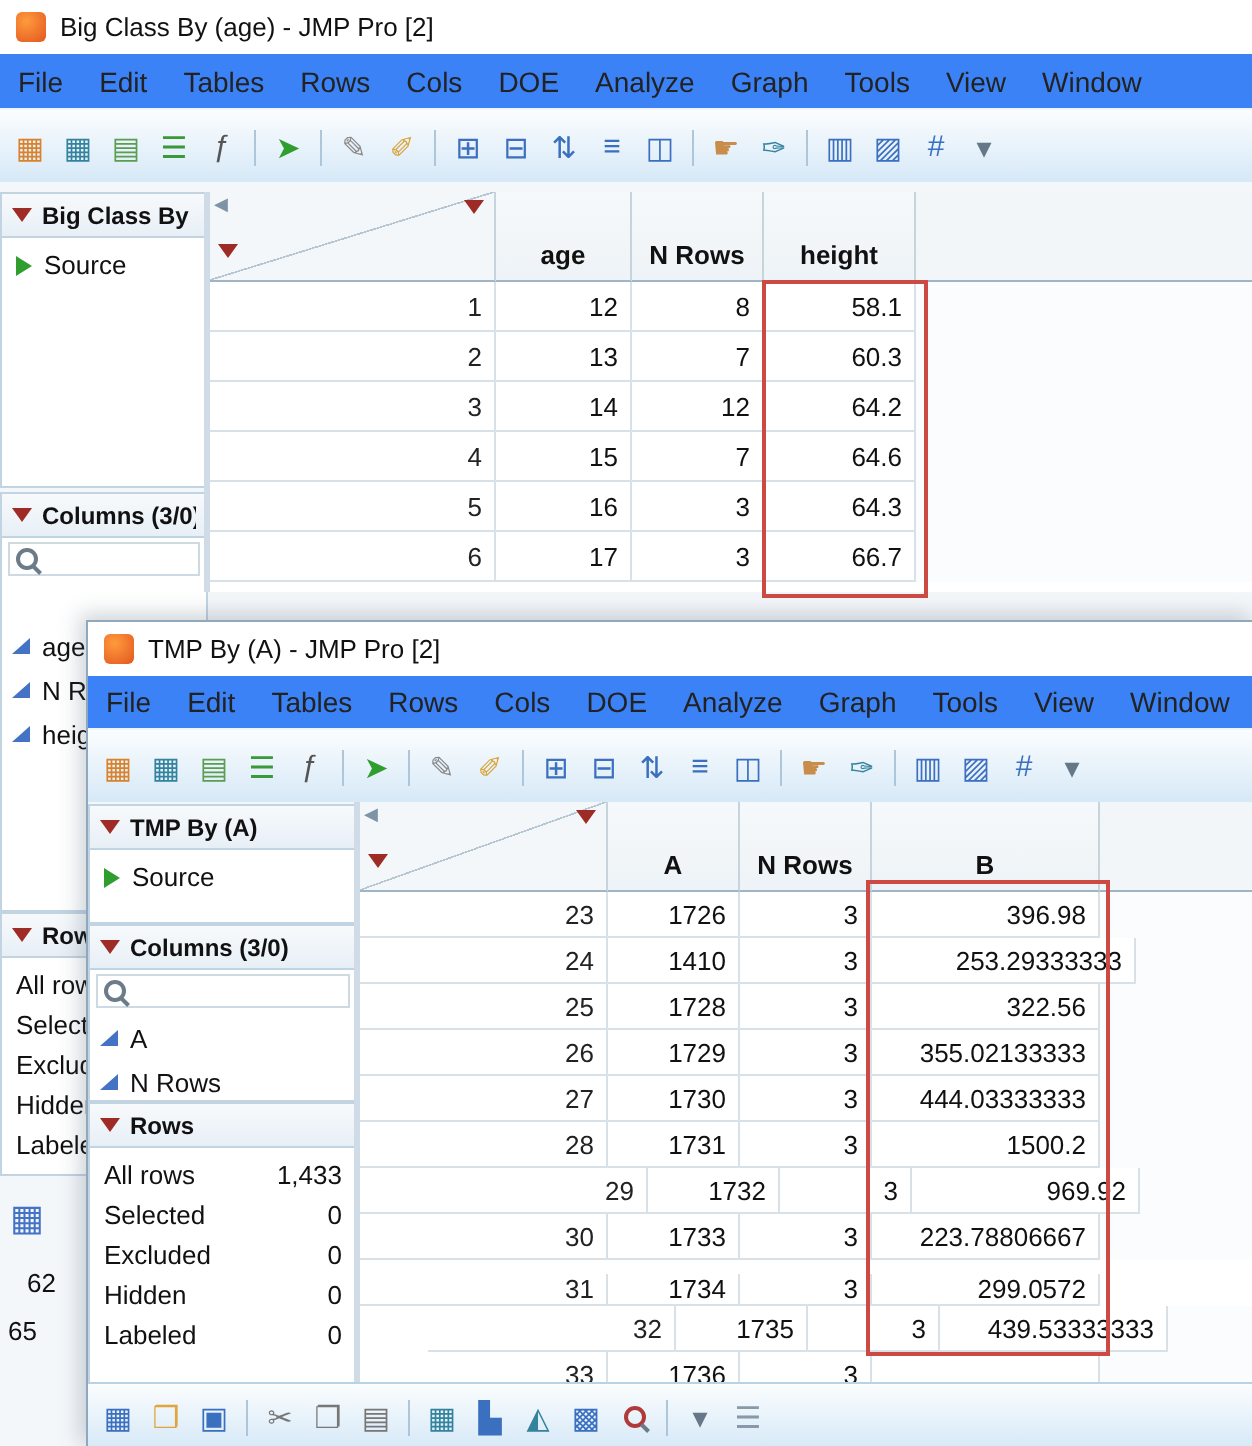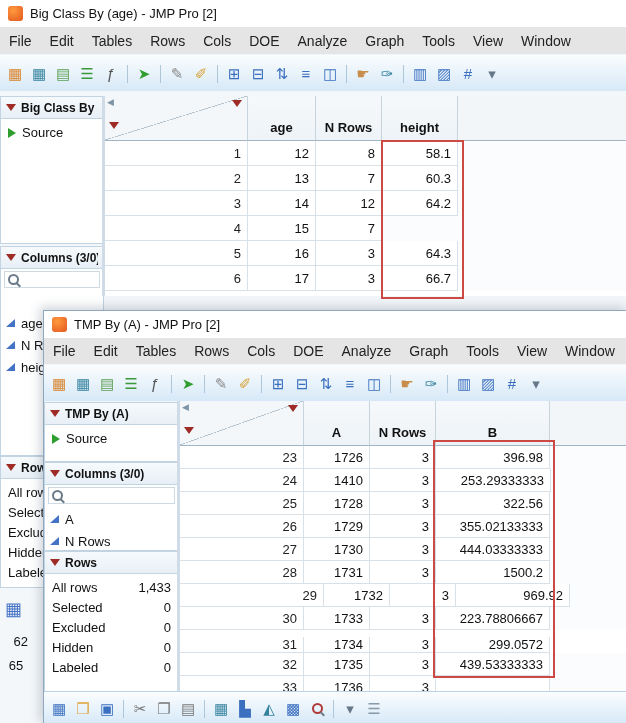--- a/index.html
+++ b/index.html
@@ -3,21 +3,21 @@
 <meta charset="utf-8">
 <style>
   html,body{margin:0;padding:0;background:#dfe6ec;}
   #stage{position:relative;width:626px;height:723px;overflow:hidden;
          font-family:"Liberation Sans",sans-serif;color:#111;background:#f4f7fa;}
   .window{position:absolute;background:#fff;}
   .titlebar{position:absolute;display:flex;align-items:center;gap:7px;background:#fff;
             padding-left:8px;font-size:13px;white-space:nowrap;overflow:hidden;}
   .appicon{width:15px;height:15px;border-radius:3px;flex:0 0 auto;
            background:radial-gradient(circle at 35% 30%, #ff9a3d, #e2571f);}
-  .menubar{position:absolute;display:flex;align-items:center;background:#e5e5e5;font-size:14px;
+  .menubar{position:absolute;display:flex;align-items:center;background:#3b82f6;font-size:14px;
            color:#222;white-space:nowrap;overflow:hidden;border-bottom:1px solid #eef2f6;}
   .menu-item{padding:3px 9px;flex:0 0 auto;}
   .toolbar{position:absolute;display:flex;align-items:center;gap:2px;padding:0 4px;
            background:linear-gradient(#fbfdfe,#d5e8f7);
            border-top:1px solid #eef5fb;border-bottom:1px solid #b9d2e5;overflow:hidden;}
   .tbicon{width:22px;height:22px;flex:0 0 auto;display:flex;align-items:center;justify-content:center;
           font-size:15px;border-radius:3px;}
   .tbsep{width:1px;height:18px;background:#aec6d9;margin:0 3px;flex:0 0 auto;}
   .client{position:absolute;background:#f4f7fa;}
   .panel{position:absolute;background:#fff;border:1px solid #c2d3e2;overflow:hidden;}
@@ -210,20 +210,21 @@
           <div class="td rownum" style="width: 143px;">3</div>
           <div class="td cell" style="width: 68px;">14</div>
           <div class="td cell" style="width: 66px;">12</div>
           <div class="td cell" style="width: 76px;">64.2</div>
           <div class="td cellfill"></div>
         </div>
         <div class="tr" style="height: 25px;">
           <div class="td rownum" style="width: 143px;">4</div>
           <div class="td cell" style="width: 68px;">15</div>
           <div class="td cell" style="width: 66px;">7</div>
+          <div class="td cell" style="width: 76px;">64.6</div>
           <div class="td cellfill"></div>
         </div>
         <div class="tr" style="height: 25px;">
           <div class="td rownum" style="width: 143px;">5</div>
           <div class="td cell" style="width: 68px;">16</div>
           <div class="td cell" style="width: 66px;">3</div>
           <div class="td cell" style="width: 76px;">64.3</div>
           <div class="td cellfill"></div>
         </div>
         <div class="tr" style="height: 25px;">
@@ -231,21 +232,21 @@
           <div class="td cell" style="width: 68px;">17</div>
           <div class="td cell" style="width: 66px;">3</div>
           <div class="td cell" style="width: 76px;">66.7</div>
           <div class="td cellfill"></div>
         </div>
       </div>
 
     <div>
       <span class="frag" style="left:5px;top:598px;font-size:18px;color:#4472c4;">▦</span>
       <span class="frag" id="frag-n0" style="left:4px;top:634px;width:24px;text-align:right;">62</span>
-      <span class="frag" id="frag-n1" style="left:4px;top:658px;width:24px;text-align:center;">65</span>
+      <span class="frag" id="frag-n1" style="left:4px;top:658px;width:24px;text-align:left;">65</span>
     </div>
   </div>
 
   <div class="window fgwin" style="left:43px;top:310px;width:583px;height:413px;">
 
     <div class="titlebar" style="left:0;top:0;width:583px;height:27px;">
       <span class="appicon"></span>
       <span>TMP By (A) - JMP Pro [2]</span>
     </div>
 
@@ -370,21 +371,21 @@
           <div class="td rownum" style="width: 124px;">23</div>
           <div class="td cell" style="width: 66px;">1726</div>
           <div class="td cell" style="width: 66px;">3</div>
           <div class="td cell" style="width: 114px;">396.98</div>
           <div class="td cellfill"></div>
         </div>
         <div class="tr" style="height: 23px;">
           <div class="td rownum" style="width: 124px;">24</div>
           <div class="td cell" style="width: 66px;">1410</div>
           <div class="td cell" style="width: 66px;">3</div>
-          <div class="td cell" style="width: 115px; text-align: center;">253.29333333</div>
+          <div class="td cell" style="width: 132px; text-align: center;">253.29333333</div>
           <div class="td cellfill"></div>
         </div>
         <div class="tr" style="height: 23px;">
           <div class="td rownum" style="width: 124px;">25</div>
           <div class="td cell" style="width: 66px;">1728</div>
           <div class="td cell" style="width: 66px;">3</div>
           <div class="td cell" style="width: 114px;">322.56</div>
           <div class="td cellfill"></div>
         </div>
         <div class="tr" style="height: 23px;">
@@ -422,21 +423,21 @@
           <div class="td cell" style="width: 114px;">223.78806667</div>
           <div class="td cellfill"></div>
         </div>
         <div class="tr" style="height: 23px; align-items: flex-end;">
           <div class="td rownum" style="width: 124px;">31</div>
           <div class="td cell" style="width: 66px;">1734</div>
           <div class="td cell" style="width: 66px;">3</div>
           <div class="td cell" style="width: 114px;">299.0572</div>
           <div class="td cellfill"></div>
         </div>
-        <div class="tr" style="height: 23px;">
+        <div class="tr" style="height: 23px; padding-left: 34px;">
           <div class="td rownum" style="width: 124px;">32</div>
           <div class="td cell" style="width: 66px;">1735</div>
           <div class="td cell" style="width: 66px;">3</div>
           <div class="td cell" style="width: 114px;">439.53333333</div>
           <div class="td cellfill"></div>
         </div>
         <div class="tr" style="height: 23px;">
           <div class="td rownum" style="width: 124px;">33</div>
           <div class="td cell" style="width: 66px;">1736</div>
           <div class="td cell" style="width: 66px;">3</div>

